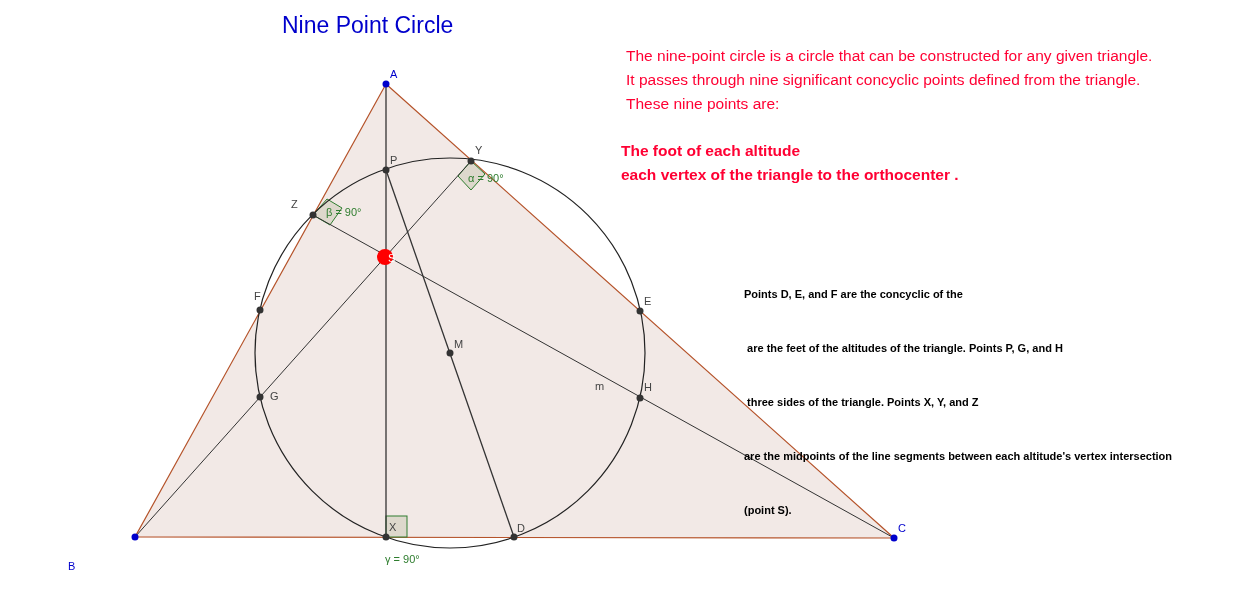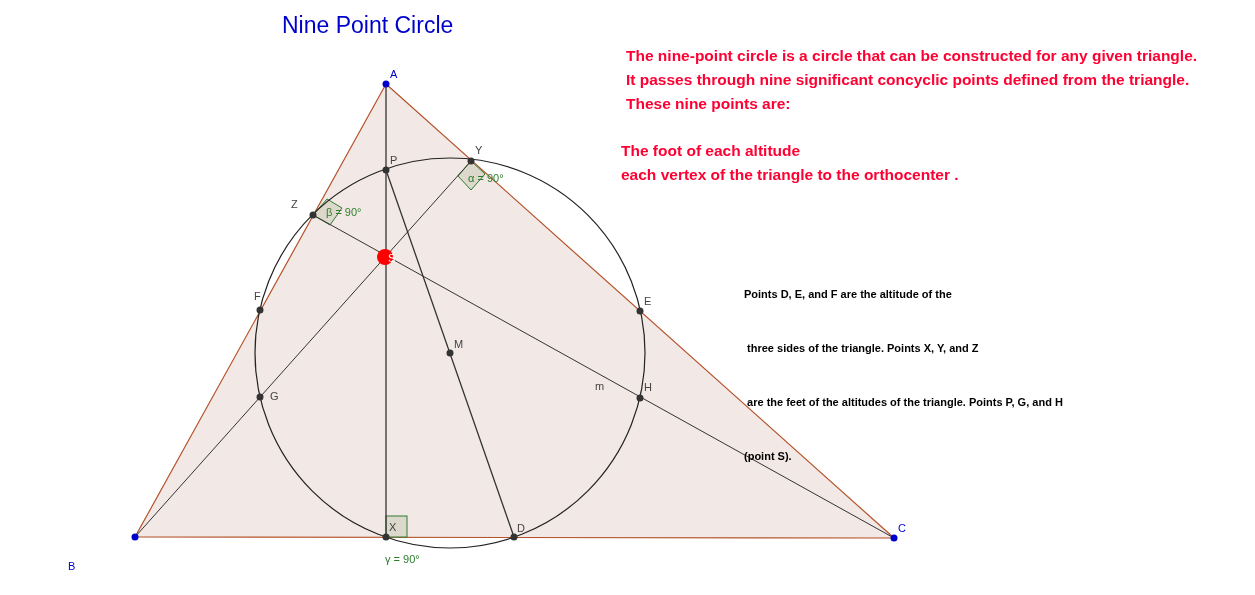--- a/index.html
+++ b/index.html
@@ -1,19 +1,19 @@
 <!DOCTYPE html>
 <html><head>
 <meta charset="utf-8">
 <style>
   html, body { margin:0; padding:0; background:#ffffff; }
   body { width:1255px; height:595px; position:relative; overflow:hidden; font-family:"Liberation Sans", sans-serif; }
   #canvas { position:absolute; left:0; top:0; }
   .title { position:absolute; left:282px; top:12px; font-size:23px; font-weight:normal; color:#0000cc; font-family:"Liberation Sans", sans-serif; white-space:nowrap; }
-  .intro { position:absolute; left:626px; top:44px; font-size:15.5px; font-weight:bold; color:#ff0033; line-height:24px; font-family:"Liberation Sans", sans-serif; white-space:nowrap; }
+  .intro { position:absolute; left:626px; top:44px; font-size:15.5px; font-weight:normal; color:#ff0033; line-height:24px; font-family:"Liberation Sans", sans-serif; white-space:nowrap; }
   .list { position:absolute; left:621px; top:139px; font-size:15.5px; font-weight:bold; color:#ff0033; line-height:24px; font-family:"Liberation Sans", sans-serif; white-space:nowrap; }
   .desc { position:absolute; left:744px; top:249px; font-size:11px; font-weight:bold; color:#000000; line-height:18px; font-family:"Liberation Sans", sans-serif; white-space:pre; }
   .lbl { font-family:"Liberation Sans", sans-serif; font-size:11px; }
 </style>
 </head>
 <body>
 
 <svg id="canvas" width="1255" height="595" viewBox="0 0 1255 595">
 
   <polygon points="386,84 135,537 894,538" fill="#f2e9e6" stroke="#b5532a" stroke-width="1.2"></polygon>
@@ -76,17 +76,18 @@
   <div>It passes through nine significant concyclic points defined from the triangle.</div>
   <div>These nine points are:</div>
 </div>
 
 <div class="list">
   <div>The foot of each altitude</div>
   <div>each vertex of the triangle to the orthocenter .</div>
 </div>
 
 <div class="desc">
-  <div>Points D, E, and F are the altitude of the</div>
+  <div>Points D, E, and F are the concyclic of the</div>
+  <div> are the feet of the altitudes of the triangle. Points P, G, and H</div>
   <div> three sides of the triangle. Points X, Y, and Z</div>
-  <div> are the feet of the altitudes of the triangle. Points P, G, and H</div>
+  <div>are the midpoints of the line segments between each altitude's vertex intersection</div>
   <div>(point S).</div>
 </div>
 
 </body></html>

